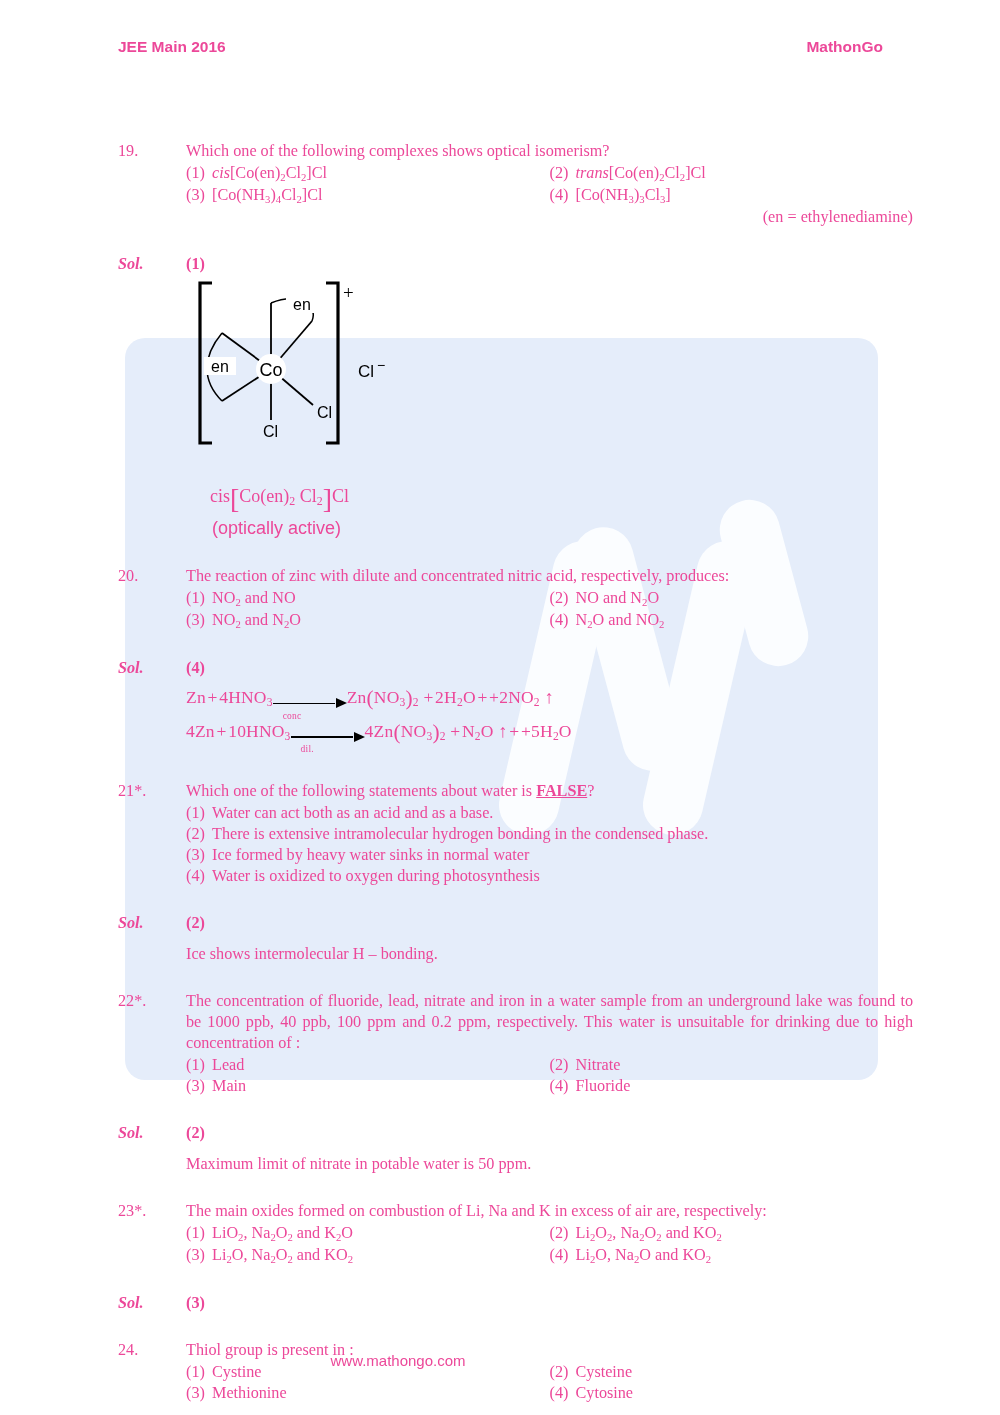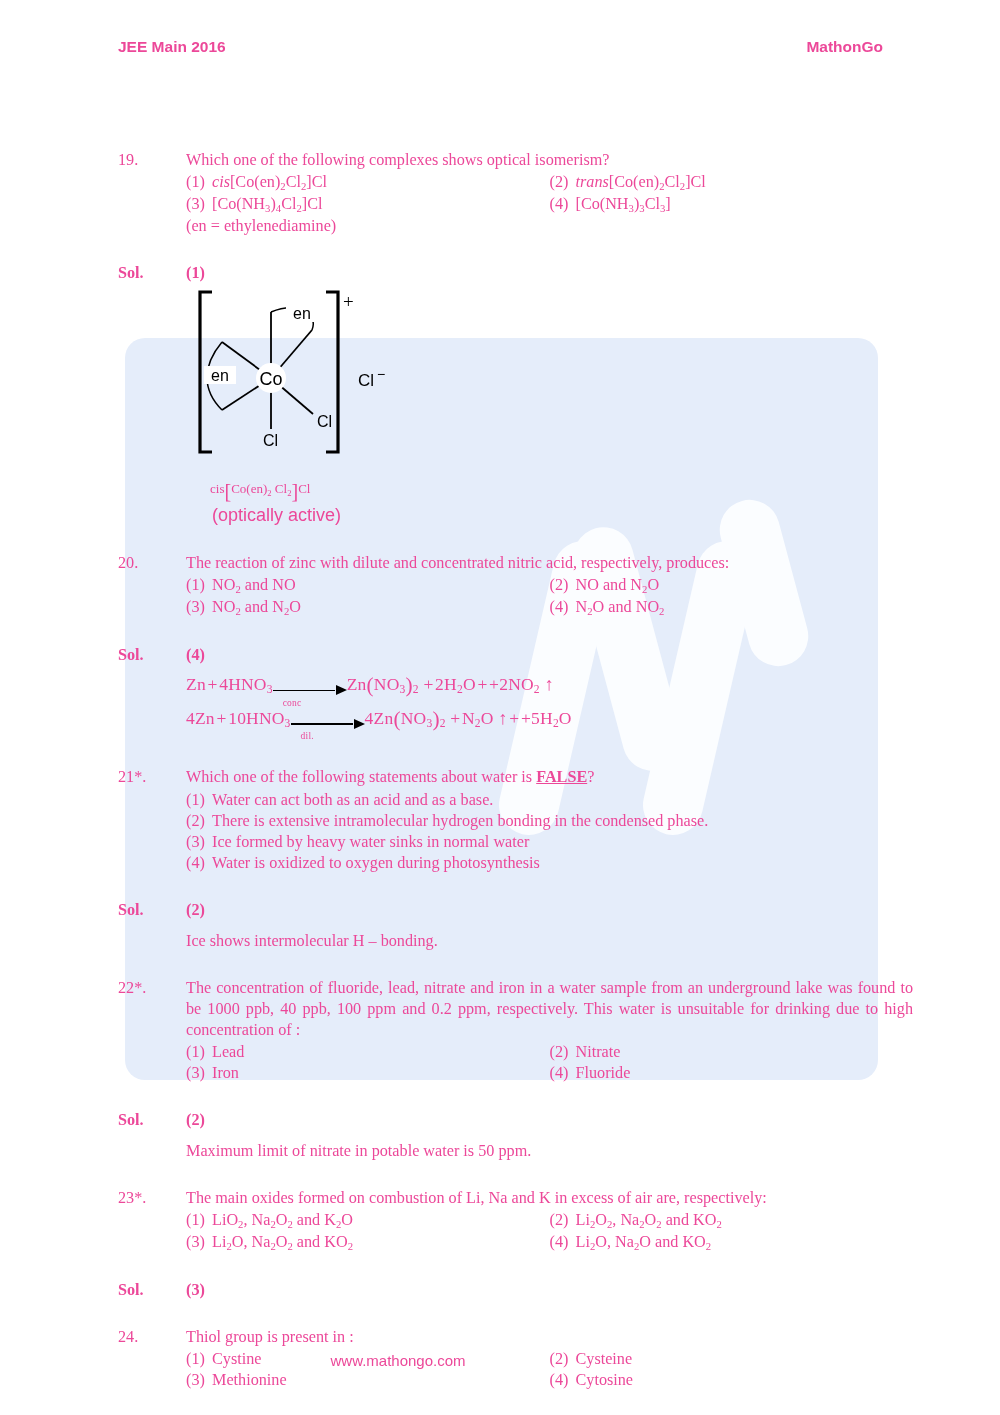--- a/index.html
+++ b/index.html
@@ -68,53 +68,54 @@
     text-align: center;
     font-family: "Liberation Sans", sans-serif;
     font-size: 15px;
     z-index: 3;
   }
 
   
   .content {
     position: absolute;
     left: 118px;
-    top: 150px;
+    top: 141px;
     width: 795px;
     z-index: 2;
     font-size: 16.2px;
     line-height: 1.30;
   }
   .block { position: relative; margin-bottom: 0px; }
   .row { display: flex; align-items: flex-start; }
   .marker {
     width: 68px;
     flex: 0 0 68px;
     font-size: 16.2px;
   }
   .marker.sol {
     font-weight: bold;
+    font-style: italic;
   }
   .body-col { flex: 1 1 auto; }
   .stem { text-align: justify; }
   .opts {
     display: flex;
     flex-wrap: wrap;
     margin-top: 1px;
   }
   .opt {
     width: 50%;
     box-sizing: border-box;
     padding-right: 12px;
     white-space: nowrap;
     line-height: 1.30;
   }
   .opt.full { width: 100%; }
   .opt .num { display: inline-block; width: 26px; }
-  .note { margin-top: 0px; }
+  .note { margin-top: 0px; text-align: right; }
   .ans { font-weight: bold; }
   .soltext { margin-top: 10px; }
   sub { font-size: 0.66em; vertical-align: -0.27em; }
   i { font-style: italic; }
   b { font-weight: bold; text-decoration: underline; }
   .gap-md { height: 26px; }
   .gap-lg { height: 34px; }
 
   
   .eqn {
@@ -157,23 +158,23 @@
 
   
   .structure {
     position: relative;
     width: 250px;
     height: 190px;
     margin-top: 2px;
   }
   .structure svg { display: block; }
   .cap {
-    margin-top: 2px;
+    margin-top: 14px;
     margin-left: 24px;
-    font-size: 13px;
+    font-size: 18px;
     font-family: "Liberation Serif", serif;
   }
   .cap2 {
     margin-left: 26px;
     font-size: 18px;
     font-family: "Liberation Sans", sans-serif;
   }
   .cap .brk {
     font-size: 1.55em;
     vertical-align: -0.23em;
@@ -328,21 +329,21 @@
     <div class="gap-md"></div>
 
     <div class="block">
       <div class="row">
         <div class="marker">22*.</div>
         <div class="body-col">
           <div class="stem">The concentration of fluoride, lead, nitrate and iron in a water sample from an underground lake was found to be 1000 ppb, 40 ppb, 100 ppm and 0.2 ppm, respectively. This water is unsuitable for drinking due to high concentration of :</div>
           <div class="opts">
             <div class="opt"><span class="num">(1)</span><span>Lead</span></div>
             <div class="opt"><span class="num">(2)</span><span>Nitrate</span></div>
-            <div class="opt"><span class="num">(3)</span><span>Iron</span></div>
+            <div class="opt"><span class="num">(3)</span><span>Main</span></div>
             <div class="opt"><span class="num">(4)</span><span>Fluoride</span></div>
           </div>
         </div>
       </div>
     </div>
 
     <div class="gap-md"></div>
 
     <div class="block">
       <div class="row">

